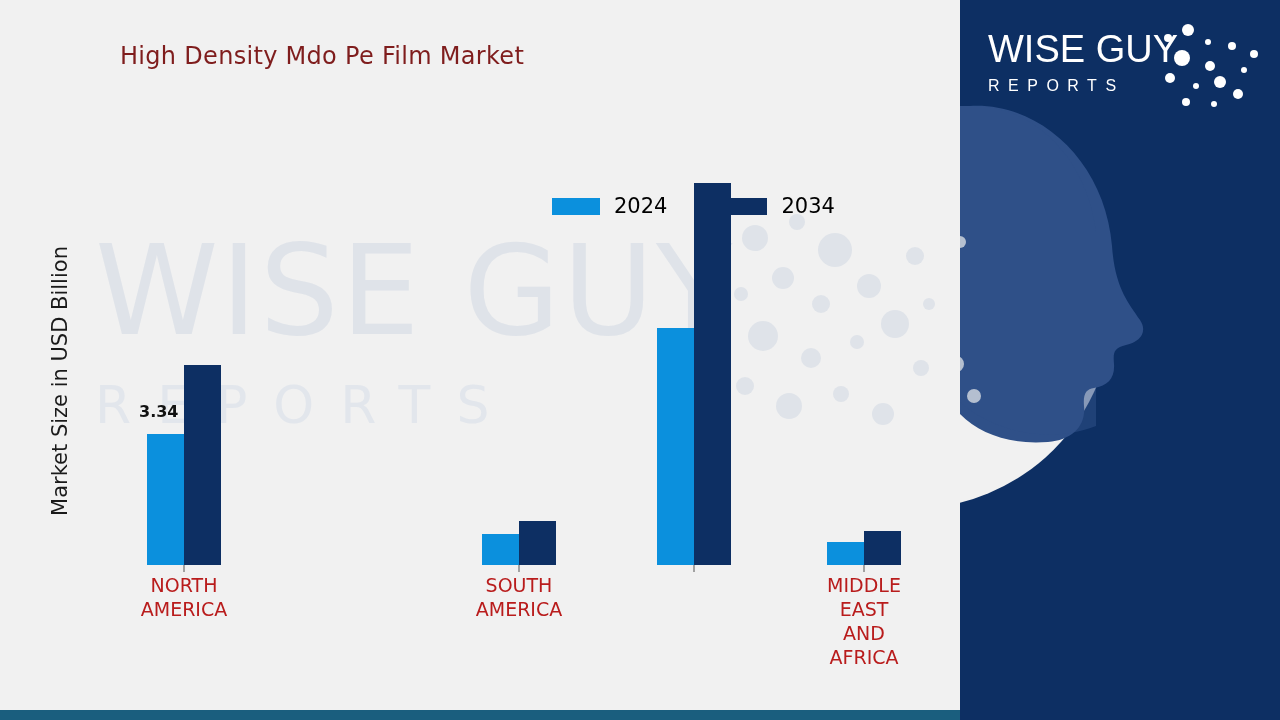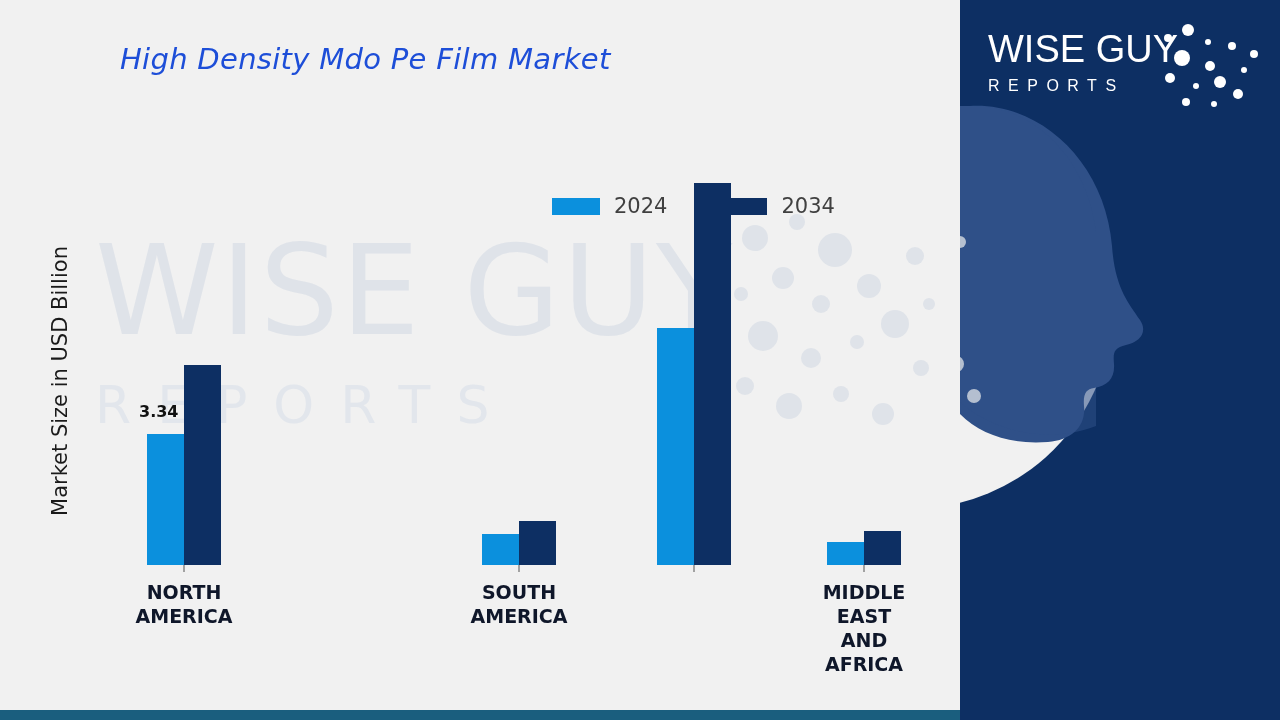--- a/index.html
+++ b/index.html
@@ -18,24 +18,23 @@
     background:#f1f1f1; overflow:hidden;
   }
   .bottom-strip{
     position:absolute; left:0; top:710px; width:962px; height:10px;
     background:#1a5e7e;
   }
 
   
   .chart-title{
     position:absolute; left:120px; top:42px;
-    font-size:29px; color:#1d4ed8; letter-spacing:.3px;
+    font-size:24px; color:#7f1d1d; letter-spacing:.3px;
     font-family:"DejaVu Sans", sans-serif; font-weight:400;
     white-space:nowrap;
-    font-style:italic;
   }
 
   
   .watermark{
     position:absolute; left:95px; top:228px; width:790px; height:225px;
     pointer-events:none; user-select:none;
   }
   .wm-main{
     font-size:125px; color:#dfe3e9; letter-spacing:2px;
     line-height:1; font-weight:400; white-space:nowrap;
@@ -57,21 +56,21 @@
     white-space:nowrap;
   }
 
   
   .legend{
     position:absolute; left:552px; top:194px;
     display:flex; align-items:center; gap:52px;
   }
   .legend-item{ display:flex; align-items:center; gap:14px; }
   .legend-swatch{ width:48px; height:17px; display:block; }
-  .legend-label{ font-size:21px; color:#404040; }
+  .legend-label{ font-size:21px; color:#000000; }
 
   
   .plot{
     position:absolute; left:95px; top:180px;
     width:820px; height:385px;
   }
   .baseline{
     position:absolute; left:0; bottom:0; width:100%; height:0px;
   }
   .group{
@@ -86,23 +85,23 @@
     font-size:16px; font-weight:bold; color:#111;
     margin-bottom:13px; white-space:nowrap;
   }
   .tick{
     position:absolute; top:100%; left:50%;
     width:1px; height:7px; background:#555; transform:translateX(-50%);
   }
   .cat-label{
     position:absolute; top:100%; left:50%;
     transform:translateX(-50%);
-    margin-top:16px;
-    font-size:19px; color:#0f172a; text-align:center;
-    line-height:1.26; white-space:pre-line; width:150px;font-weight:bold;
+    margin-top:9px;
+    font-size:19px; color:#b91c1c; text-align:center;
+    line-height:1.26; white-space:pre-line; width:150px;
   }
 
   
   .right-panel{
     position:absolute; left:960px; top:0; width:320px; height:720px;
     background:#0d2f63; overflow:hidden;
   }
   .brand-circle{
     position:absolute; left:-252px; top:104px;
     width:405px; height:405px; border-radius:50%;

